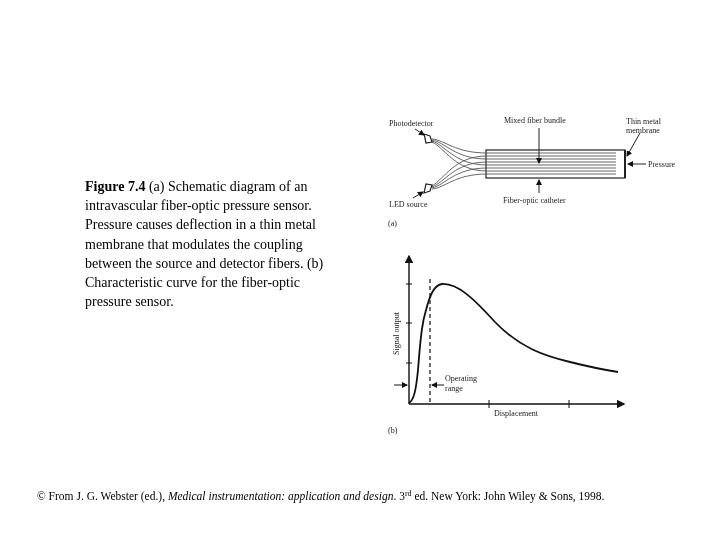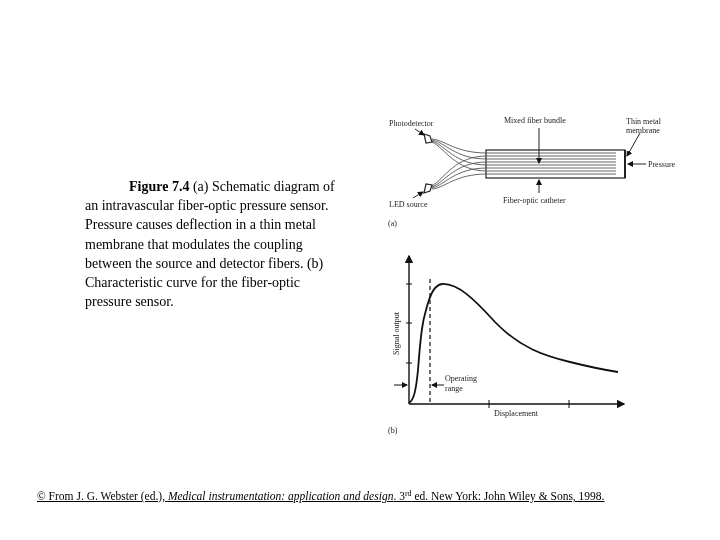--- a/index.html
+++ b/index.html
@@ -1,21 +1,21 @@
 <!DOCTYPE html>
 <html><head>
 <meta charset="utf-8">
 <style>
   html, body { margin:0; padding:0; }
   body { width:720px; height:540px; background:#ffffff; position:relative; overflow:hidden;
          font-family:"Liberation Serif", "DejaVu Serif", serif; color:#000; }
   #caption { position:absolute; left:85px; top:177px; width:250px; font-size:14px; line-height:19.2px; }
-  #caption b { font-weight:bold;margin-left:44px; }
+  #caption b { font-weight:bold; }
   #figure { position:absolute; left:0; top:0; width:720px; height:540px; }
-  #citation { position:absolute; left:37px; top:489px; font-size:11.5px; white-space:nowrap;text-decoration:underline; }
+  #citation { position:absolute; left:37px; top:489px; font-size:11.5px; white-space:nowrap; }
   #citation i { font-style:italic; }
   #citation sup { font-size:8px; vertical-align:4px; }
   svg text { font-family:"Liberation Serif", "DejaVu Serif", serif; fill:#222; }
 </style>
 </head>
 <body>
 
 <div id="caption"><b>Figure 7.4</b><span> (a) Schematic diagram of an intravascular fiber-optic pressure sensor. Pressure causes deflection in a thin metal membrane that modulates the coupling between the source and detector fibers. (b) Characteristic curve for the fiber-optic pressure sensor.</span></div>
 
 <svg id="figure" viewBox="0 0 720 540" xmlns="http://www.w3.org/2000/svg">

